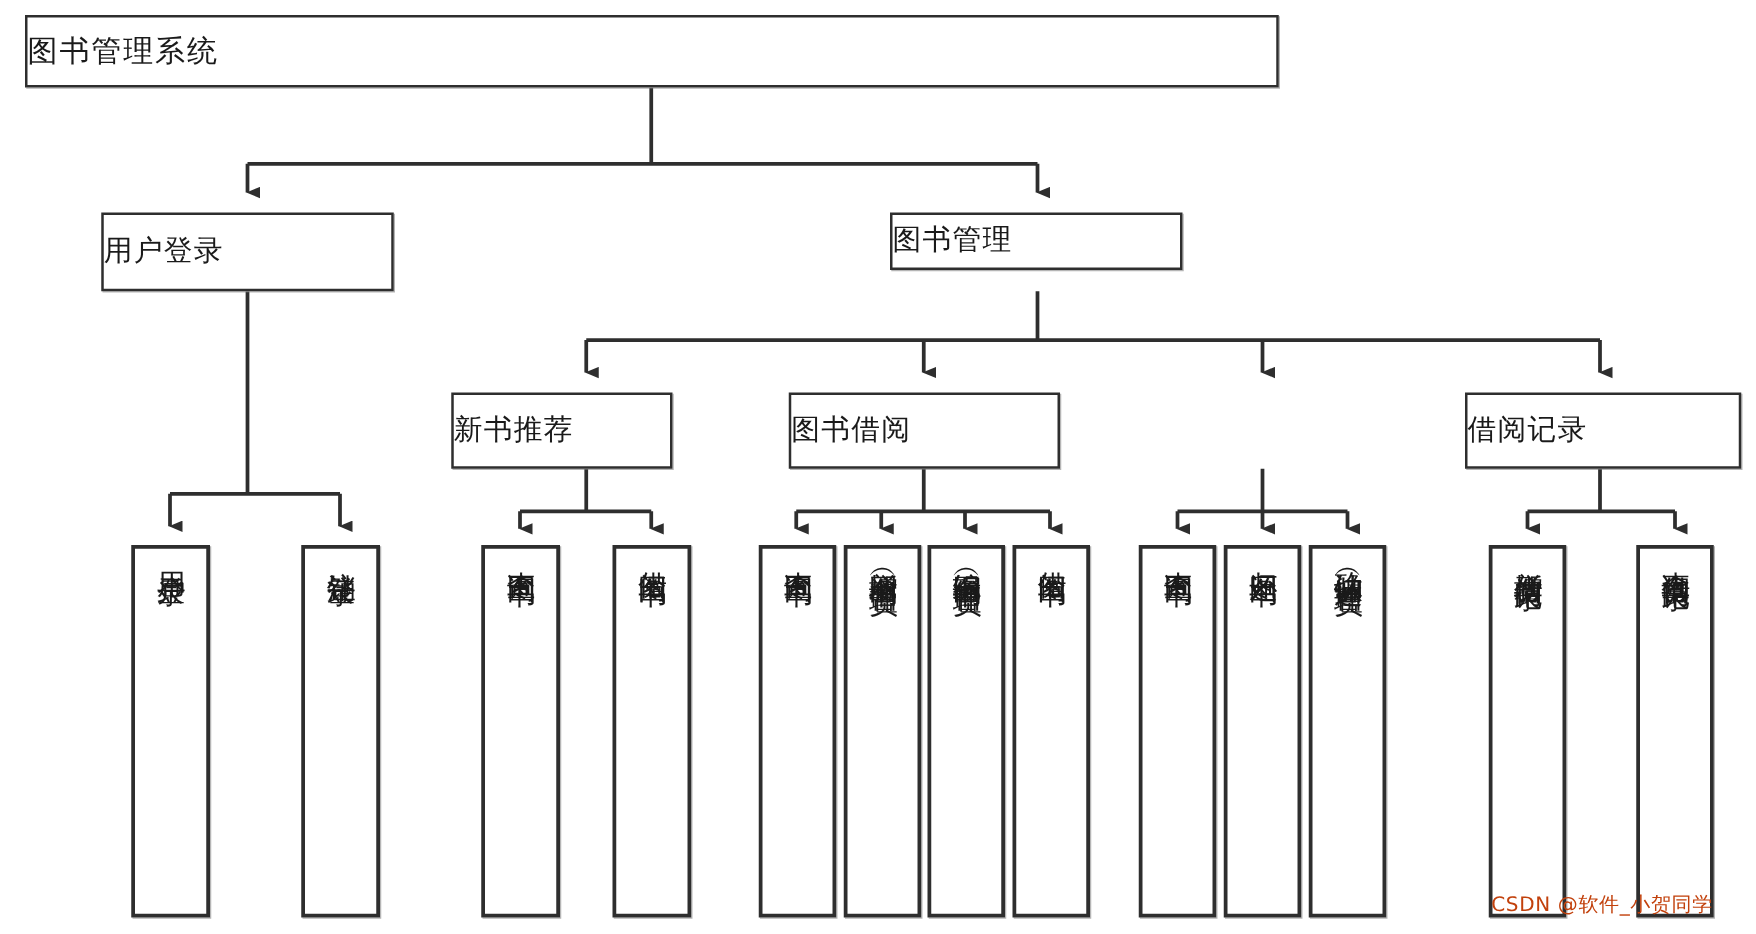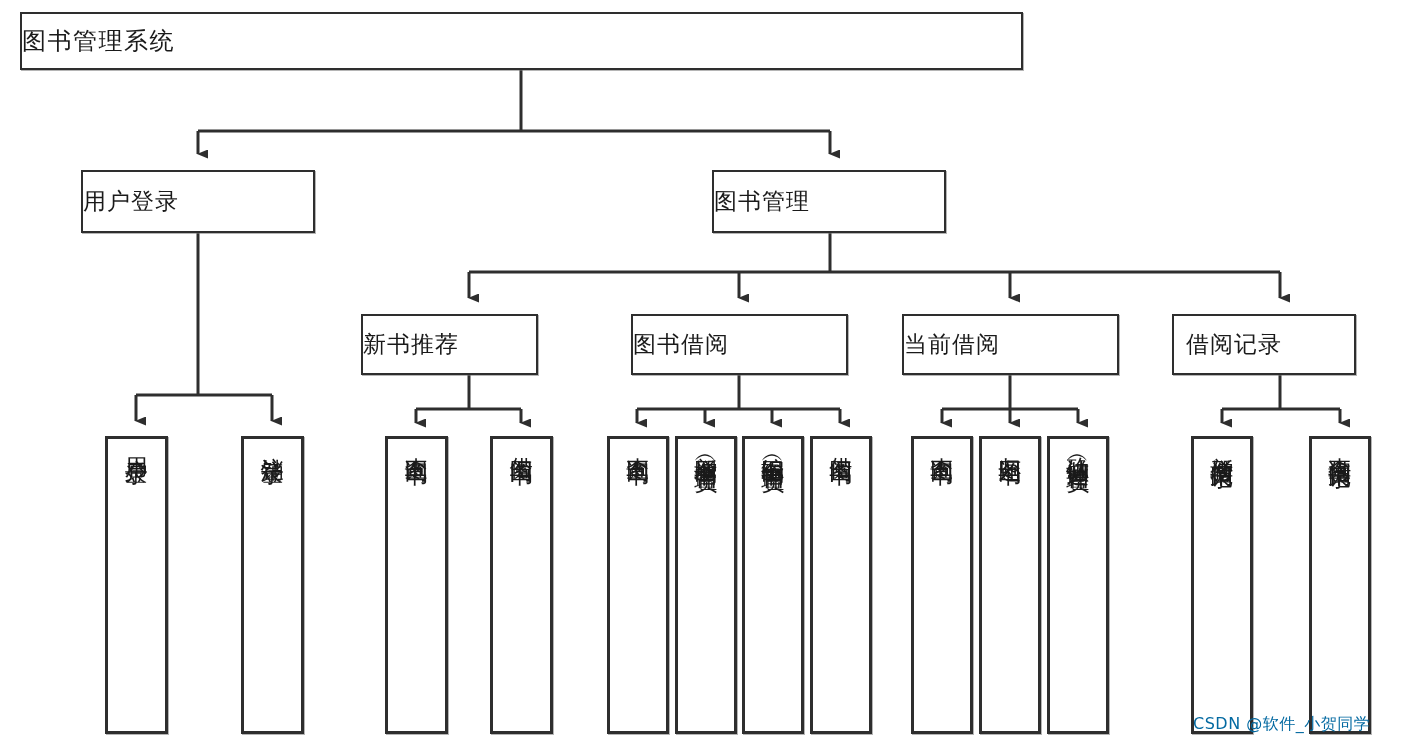--- a/index.html
+++ b/index.html
@@ -55,21 +55,21 @@
     text-orientation: upright;
     font-size: 23px;
     line-height: 1.32;
     letter-spacing: 2px;
     white-space: nowrap;
     display: block;
   }
   .watermark {
     position: absolute;
     font-size: 16px;
-    color: #0369a1;
+    color: #c2410c;
     letter-spacing: 0.5px;
     white-space: nowrap;
     font-family: "DejaVu Sans", "Liberation Sans", sans-serif;
   }
 </style>
 </head>
 <body>
 
 <div id="canvas">
 
@@ -123,34 +123,31 @@
     </g>
   </svg>
 
   <div class="node horiz title" style="left:20px; top:12px; width:1003px; height:58px;">
     <span>图书管理系统</span>
   </div>
 
   <div class="node horiz" style="left:81px; top:170px; width:234px; height:63px;">
     <span>用户登录</span>
   </div>
-  <div class="node horiz" style="left:712px; top:170px; width:234px; height:63px;">
+  <div class="node horiz" style="left:712px; top:170px; width:234px; height:46px;">
     <span>图书管理</span>
   </div>
 
   <div class="node horiz" style="left:361px; top:314px; width:177px; height:61px;">
     <span>新书推荐</span>
   </div>
   <div class="node horiz" style="left:631px; top:314px; width:217px; height:61px;">
     <span>图书借阅</span>
   </div>
-  <div class="node horiz" style="left:902px; top:314px; width:217px; height:61px;">
-    <span>当前借阅</span>
-  </div>
-  <div class="node horiz" style="left:1172px; top:314px; width:184px; height:61px;padding-left:12px;">
+  <div class="node horiz" style="left:1172px; top:314px; width:221px; height:61px;">
     <span>借阅记录</span>
   </div>
 
   <div class="node leaf" style="left:105px; top:436px; width:63px; height:298px;">
     <span class="vtext">用户登录</span>
   </div>
   <div class="node leaf" style="left:241px; top:436px; width:63px; height:298px;">
     <span class="vtext">注销登录</span>
   </div>
 

